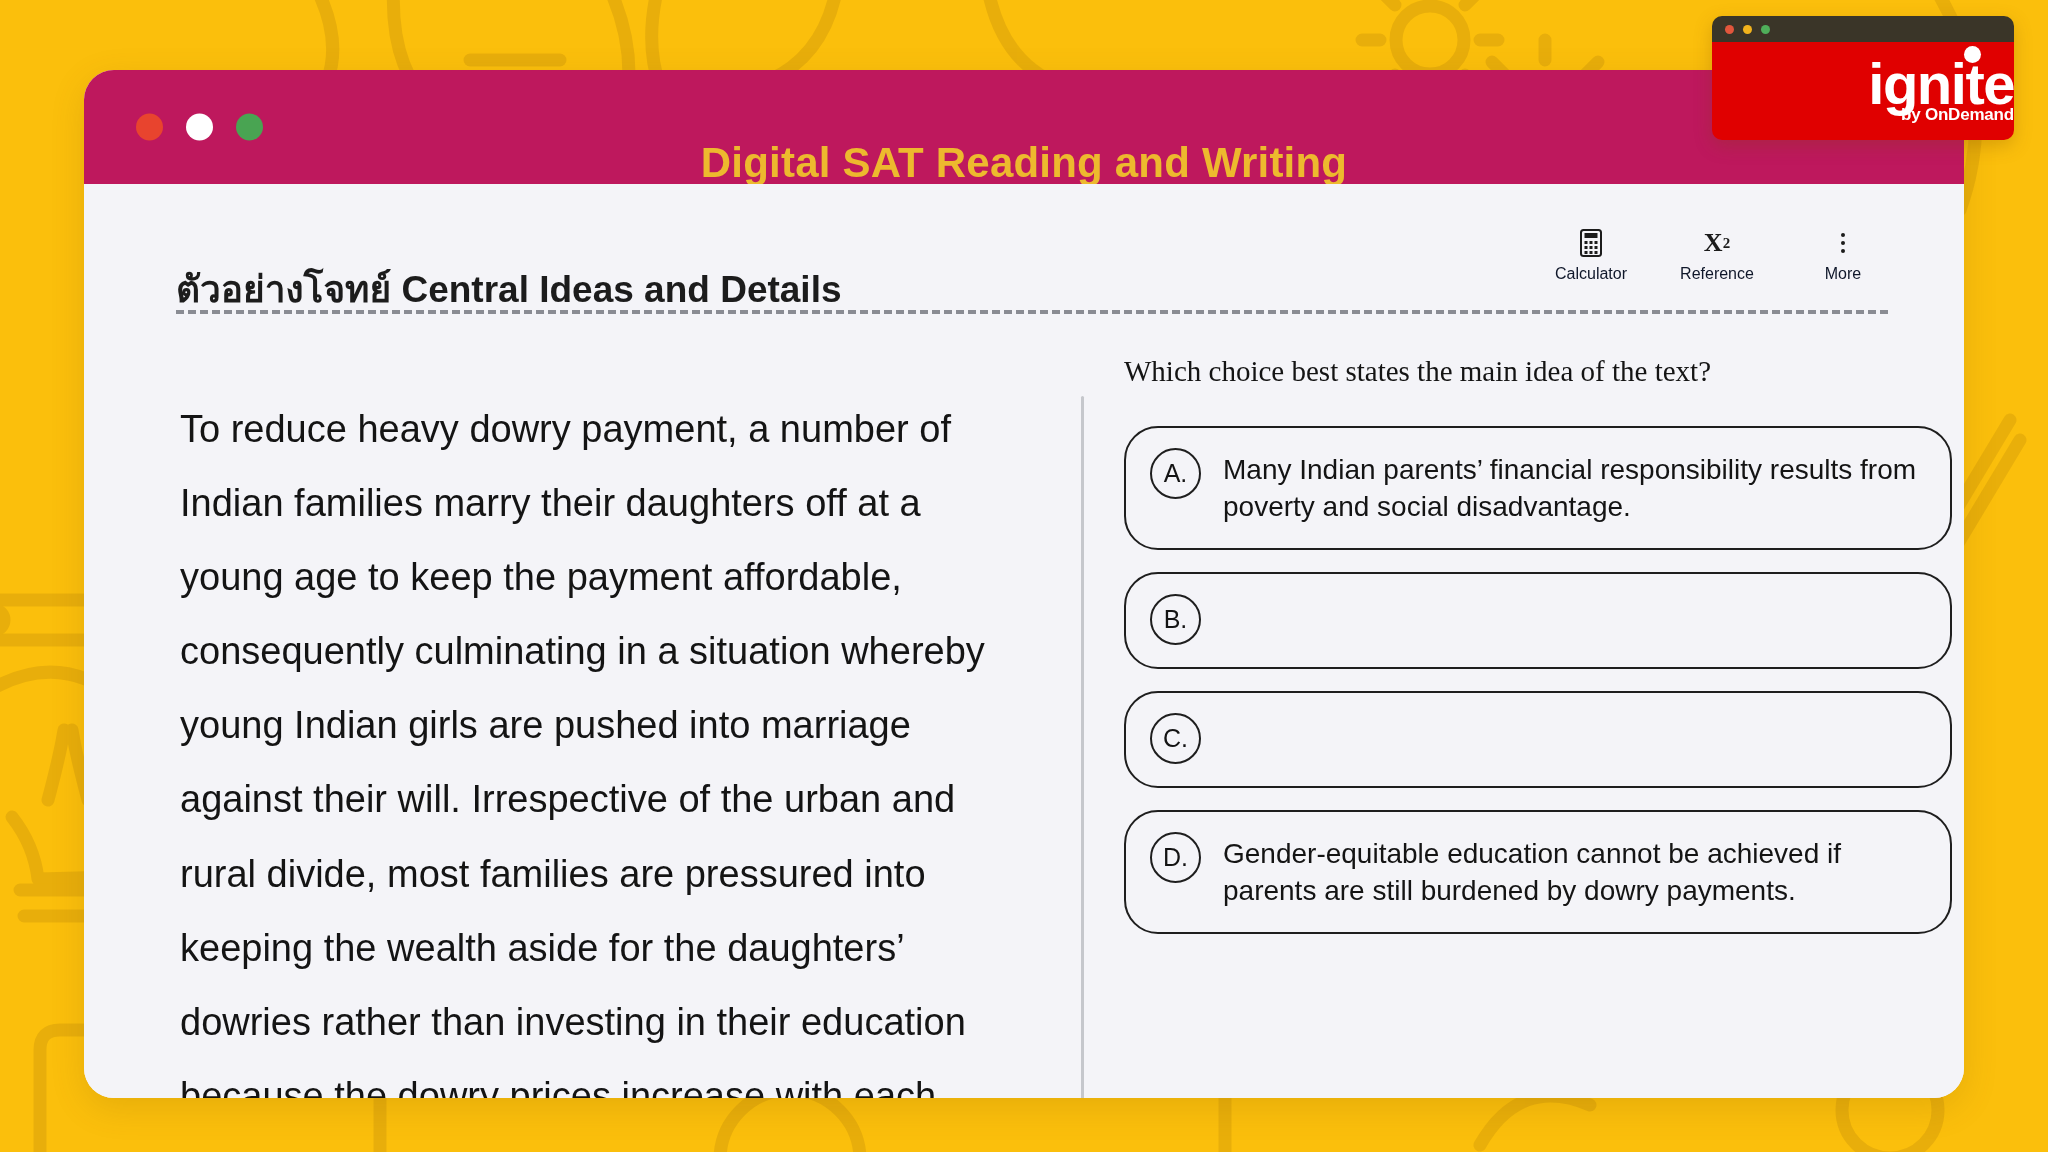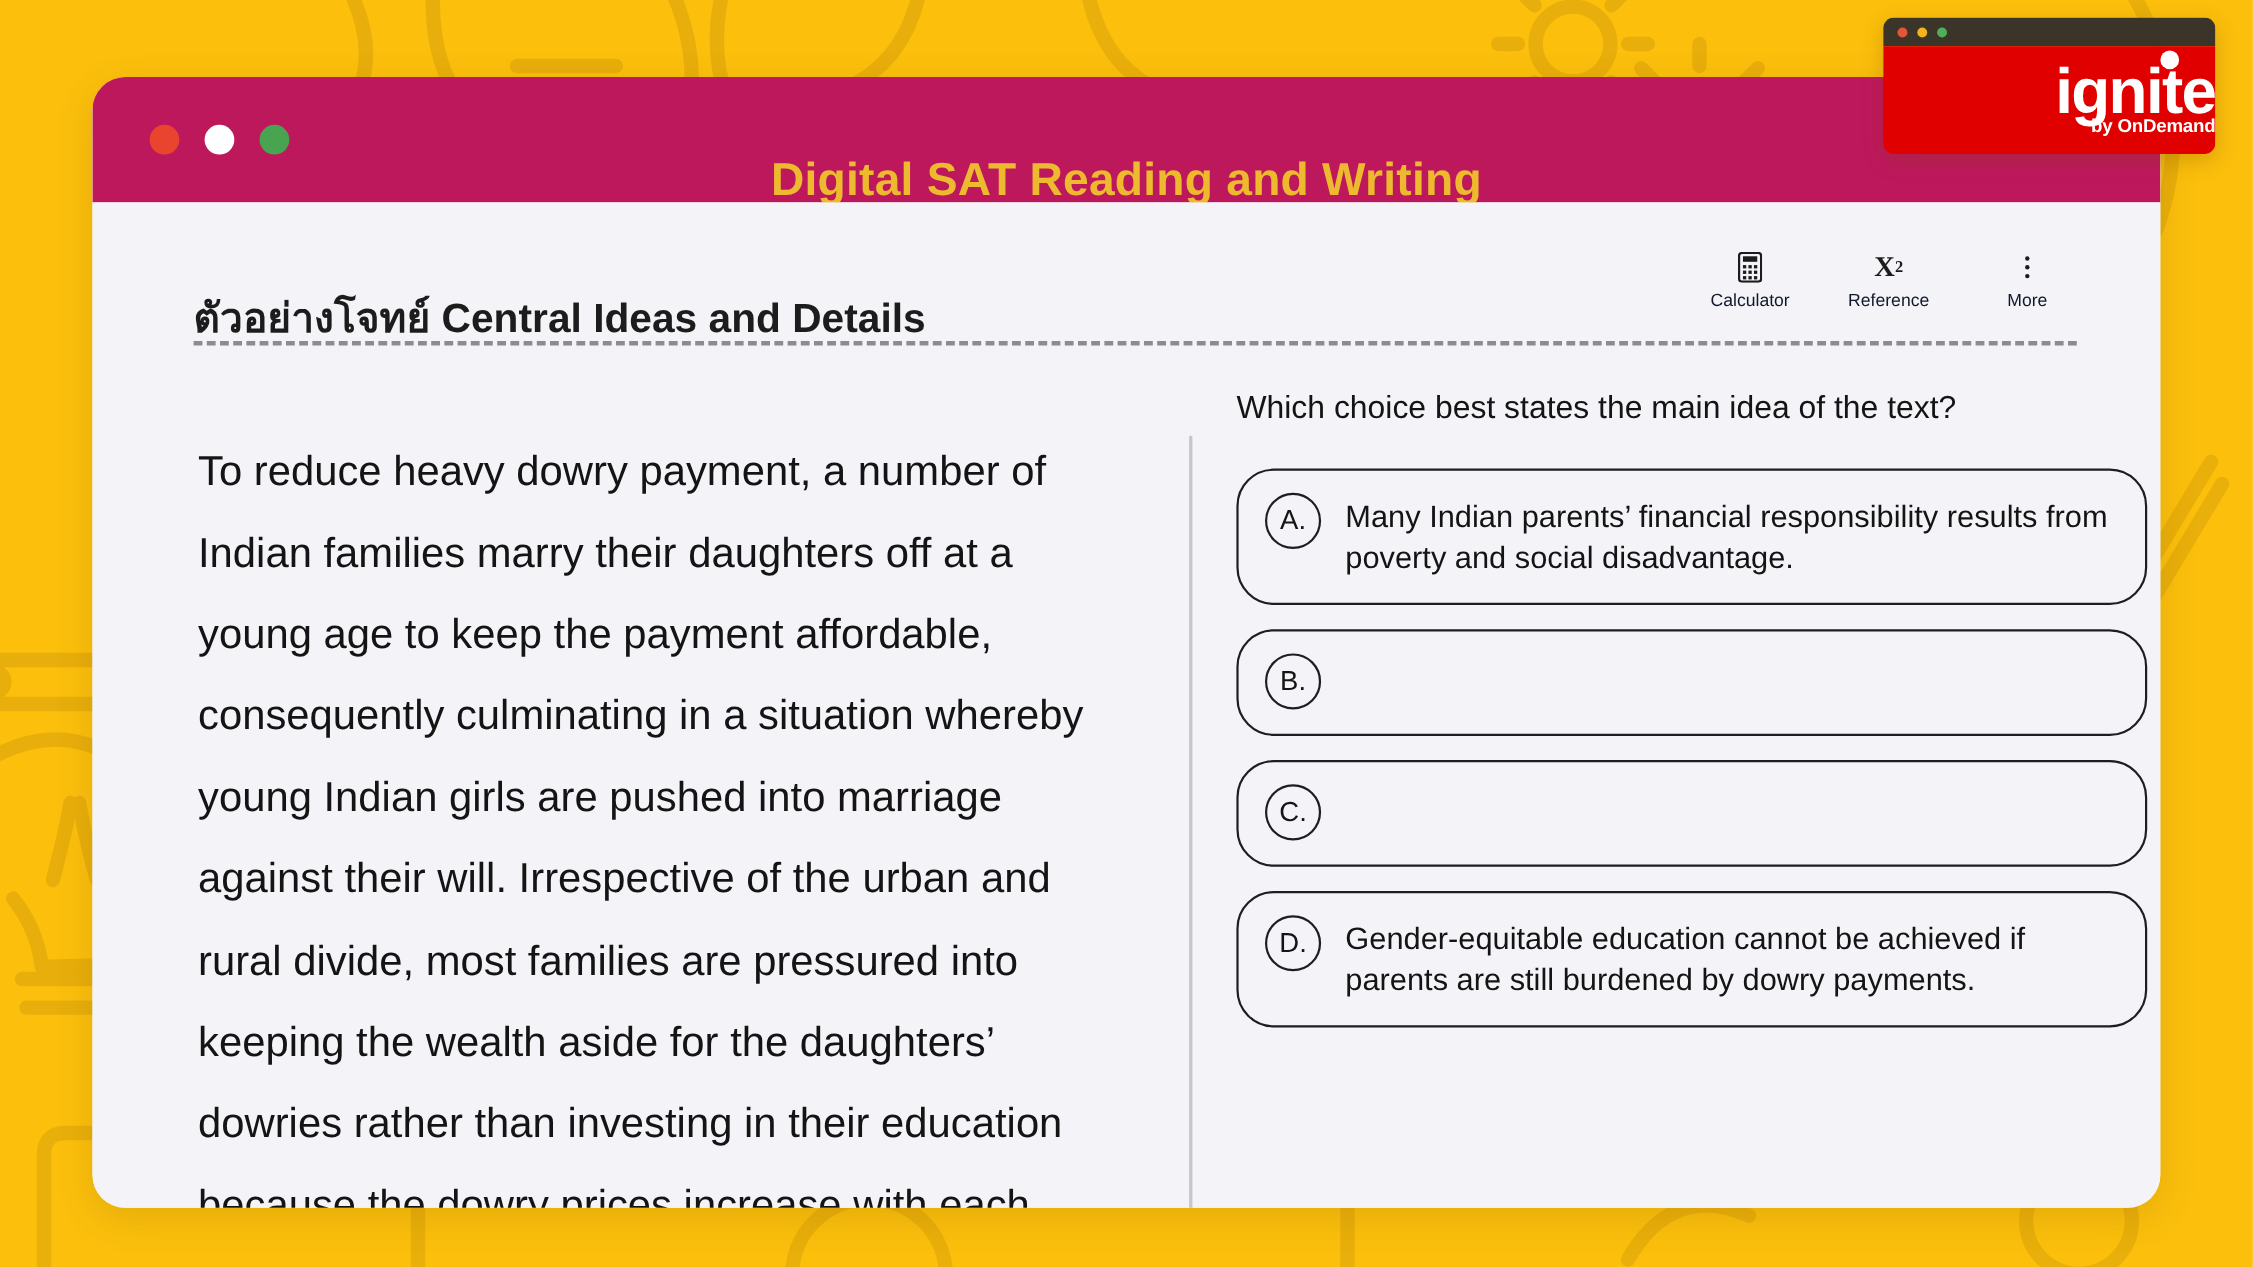--- a/index.html
+++ b/index.html
@@ -174,20 +174,21 @@
     position: absolute;
     left: 1040px;
     top: 168px;
     width: 828px;
   }
   #question-prompt {
     font-size: 29px;
     color: #141414;
     line-height: 1.35;
     margin-bottom: 35px;
+    font-family: Liberation Serif, serif;
   }
   .choice {
     display: flex;
     align-items: flex-start;
     gap: 22px;
     border: 2px solid #1E1E1E;
     border-radius: 34px;
     padding: 20px 26px 22px 24px;
     margin-bottom: 22px;
     background: #F4F4F8;

